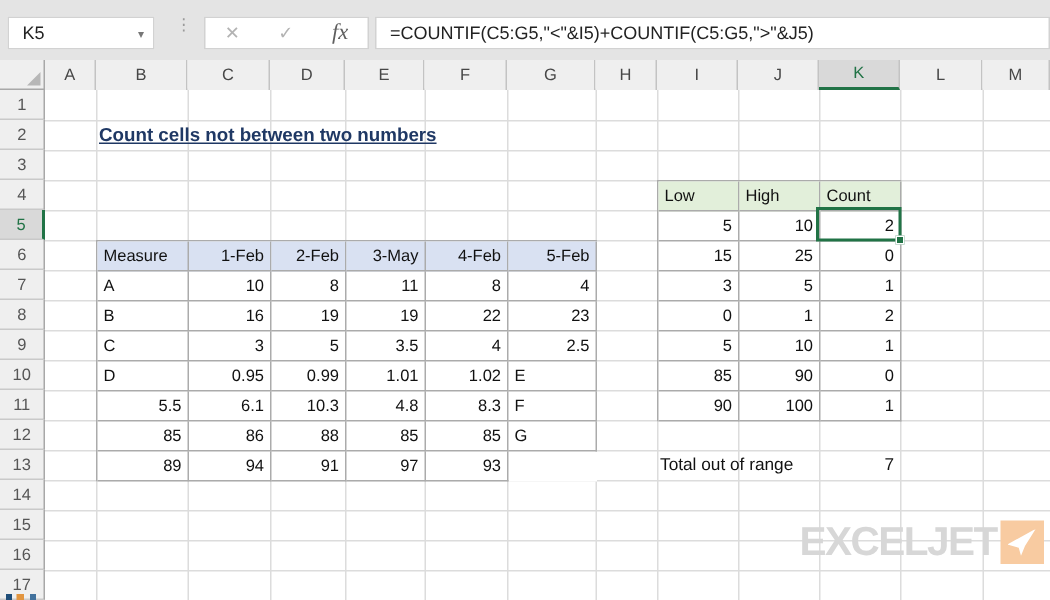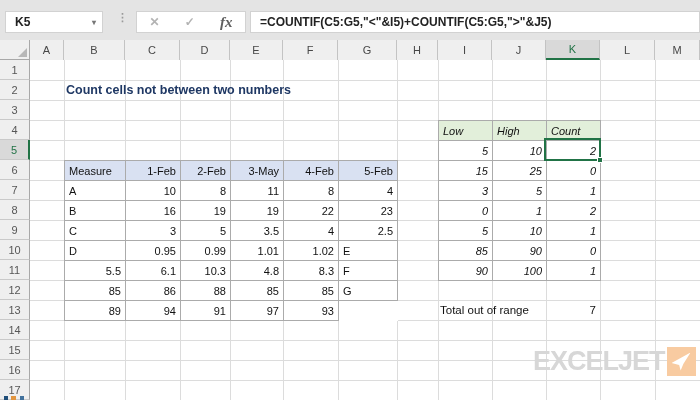--- a/index.html
+++ b/index.html
@@ -14,21 +14,21 @@
     --hdr-bg:#EFEFEF;
     --hdr-sel-bg:#D9D9D9;
     --chrome-bg:#E4E4E4;
   }
   *{box-sizing:border-box;margin:0;padding:0;}
   html,body{width:700px;height:400px;overflow:hidden;}
   body{font-family:"Liberation Sans",sans-serif;background:#fff;position:relative;}
   #stage{position:absolute;left:0;top:0;width:700px;height:400px;background:#fff;overflow:hidden;}
 
   
-  #formula-chrome{position:absolute;left:0;top:0;width:700px;height:40px;background:var(--chrome-bg);font-weight:bold;}
+  #formula-chrome{position:absolute;left:0;top:0;width:700px;height:40px;background:var(--chrome-bg);}
   .fbox{position:absolute;top:11px;height:22px;background:#fff;border:1px solid #d2d2d2;font-size:12px;color:#222;}
   #name-box{left:5px;width:98px;display:flex;align-items:center;justify-content:space-between;padding:0 6px 0 9px;}
   #name-box .dd{font-size:8px;color:#777;}
   #fb-dots{position:absolute;left:117px;top:12px;color:#9a9a9a;font-size:11px;line-height:10px;letter-spacing:0;width:8px;text-align:center;}
   #btn-group{left:136px;width:110px;display:flex;align-items:center;justify-content:space-around;color:#b3b3b3;}
   #btn-group .fx-label{font-family:"Liberation Serif",serif;font-style:italic;color:#5f5f5f;font-size:15px;}
   #formula-input{left:250px;width:450px;display:flex;align-items:center;padding-left:9px;white-space:nowrap;overflow:hidden;}
 
   
   #col-headers{position:absolute;left:30px;top:40px;height:20px;display:flex;border-bottom:1px solid #a8a8a8;}
@@ -42,32 +42,32 @@
   #row-headers{position:absolute;left:0;top:60px;width:30px;}
   .rowhdr{width:30px;height:20px;background:var(--hdr-bg);border-right:1px solid #a8a8a8;border-bottom:1px solid #c9c9c9;
           font-size:11px;color:#565656;display:flex;align-items:center;justify-content:center;}
   .rowhdr.sel{background:var(--hdr-sel-bg);color:var(--accent-green);border-right:2px solid var(--accent-green);}
 
   
   #gridlines .v{position:absolute;top:60px;width:1px;height:340px;background:var(--grid-line);}
   #gridlines .h{position:absolute;left:30px;width:670px;height:1px;background:var(--grid-line);}
 
   #sheet-title{position:absolute;left:66px;top:80px;height:20px;line-height:20px;
-               font-size:12.5px;font-weight:bold;color:var(--title-navy);white-space:nowrap;}
+               font-size:12.5px;font-weight:bold;color:var(--title-navy);white-space:nowrap;text-decoration:underline;}
 
   .sheet-table{position:absolute;display:grid;background:#fff;border-top:1px solid var(--table-border);
                border-left:1px solid var(--table-border);}
   .sheet-table .cell{height:20px;border-right:1px solid var(--table-border);border-bottom:1px solid var(--table-border);
                font-size:11px;color:#111;display:flex;align-items:center;padding:0 4px;white-space:nowrap;overflow:hidden;}
   .cell.al{justify-content:flex-start;}
   .cell.ar{justify-content:flex-end;}
   .cell.th-blue{background:var(--header-blue);}
   .cell.th-green{background:var(--header-green);}
   #measure-table{left:64px;top:120px;margin-top:40px;}
-  #range-table{left:438px;top:120px;font-style:italic;}
+  #range-table{left:438px;top:120px;}
 
   #sel-overlay{position:absolute;left:544px;top:138px;width:57px;height:23px;
                border:2px solid var(--accent-green);background:transparent;}
   #sel-overlay .handle{position:absolute;right:-4px;bottom:-4px;width:6px;height:6px;
                background:var(--accent-green);border:1px solid #fff;}
 
   #total-label{position:absolute;left:440px;top:300px;height:20px;line-height:20px;font-size:11.5px;color:#111;white-space:nowrap;}
   #total-value{position:absolute;left:546px;top:300px;width:50px;height:20px;line-height:20px;font-size:11.5px;color:#111;text-align:right;}
 
   

